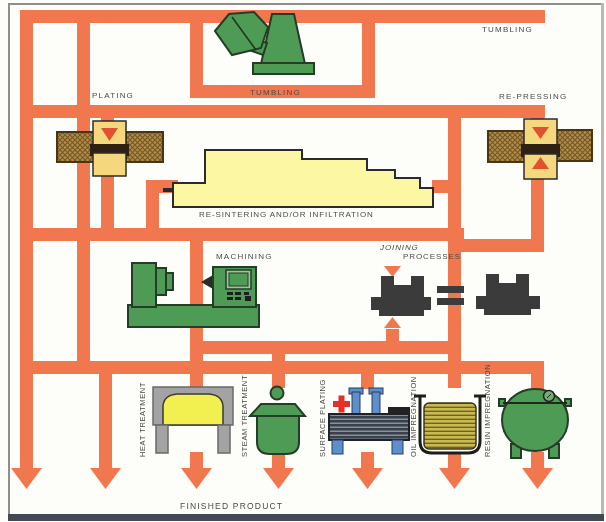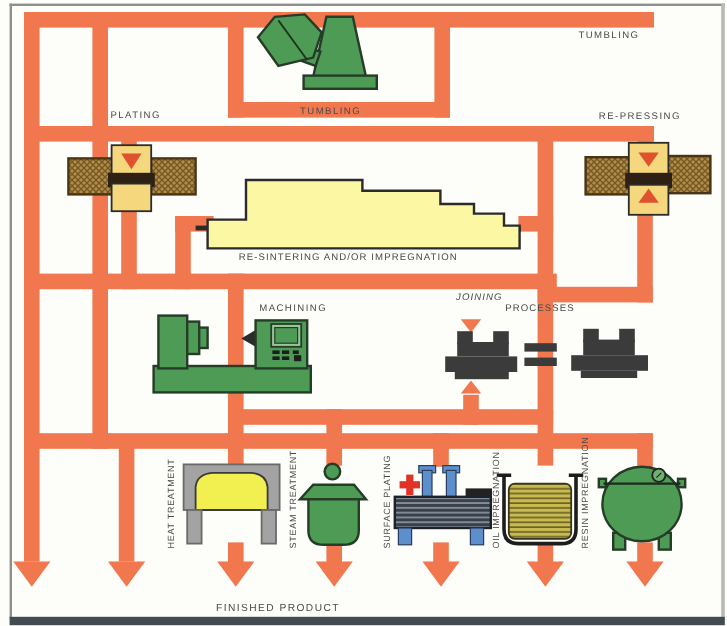--- a/index.html
+++ b/index.html
@@ -199,24 +199,24 @@
     <rect x="8" y="3" width="2" height="513" fill="#8e8e8e"></rect>
     <rect x="601" y="3" width="3" height="514" fill="#b8b8b8"></rect>
     <rect x="8" y="514" width="596" height="7" fill="#434a52"></rect>
   </g>
 </svg>
 
 <div class="lbl" style="left:482px;top:25px;">TUMBLING</div>
 <div class="lbl" style="left:250px;top:88px;">TUMBLING</div>
 <div class="lbl" style="left:92px;top:91px;">PLATING</div>
 <div class="lbl" style="left:499px;top:92px;">RE-PRESSING</div>
-<div class="lbl" style="left:199px;top:210px;letter-spacing:0.9px;">RE-SINTERING AND/OR IMPREGNATION</div>
+<div class="lbl" style="left:199px;top:210px;letter-spacing:0.9px;">RE-SINTERING AND/OR INFILTRATION</div>
 <div class="lbl" style="left:216px;top:252px;">MACHINING</div>
 <div class="lbl" style="left:380px;top:243px;letter-spacing:0.9px;font-style:italic;">JOINING</div>
-<div class="lbl" style="left:382px;top:252px;letter-spacing:0.9px;padding-left:39px;">PROCESSES</div>
+<div class="lbl" style="left:364px;top:252px;letter-spacing:0.9px;padding-left:39px;">PROCESSES</div>
 <div class="lbl vlbl" style="left:138px;top:457px;">HEAT TREATMENT</div>
 <div class="lbl vlbl" style="left:240px;top:457px;">STEAM TREATMENT</div>
 <div class="lbl vlbl" style="left:318px;top:457px;">SURFACE PLATING</div>
 <div class="lbl vlbl" style="left:409px;top:457px;">OIL IMPREGNATION</div>
 <div class="lbl vlbl" style="left:483px;top:457px;">RESIN IMPREGNATION</div>
 <div class="lbl" style="left:180px;top:501px;font-size:8.5px;">FINISHED PRODUCT</div>
 
 </div>
 
 </body></html>

